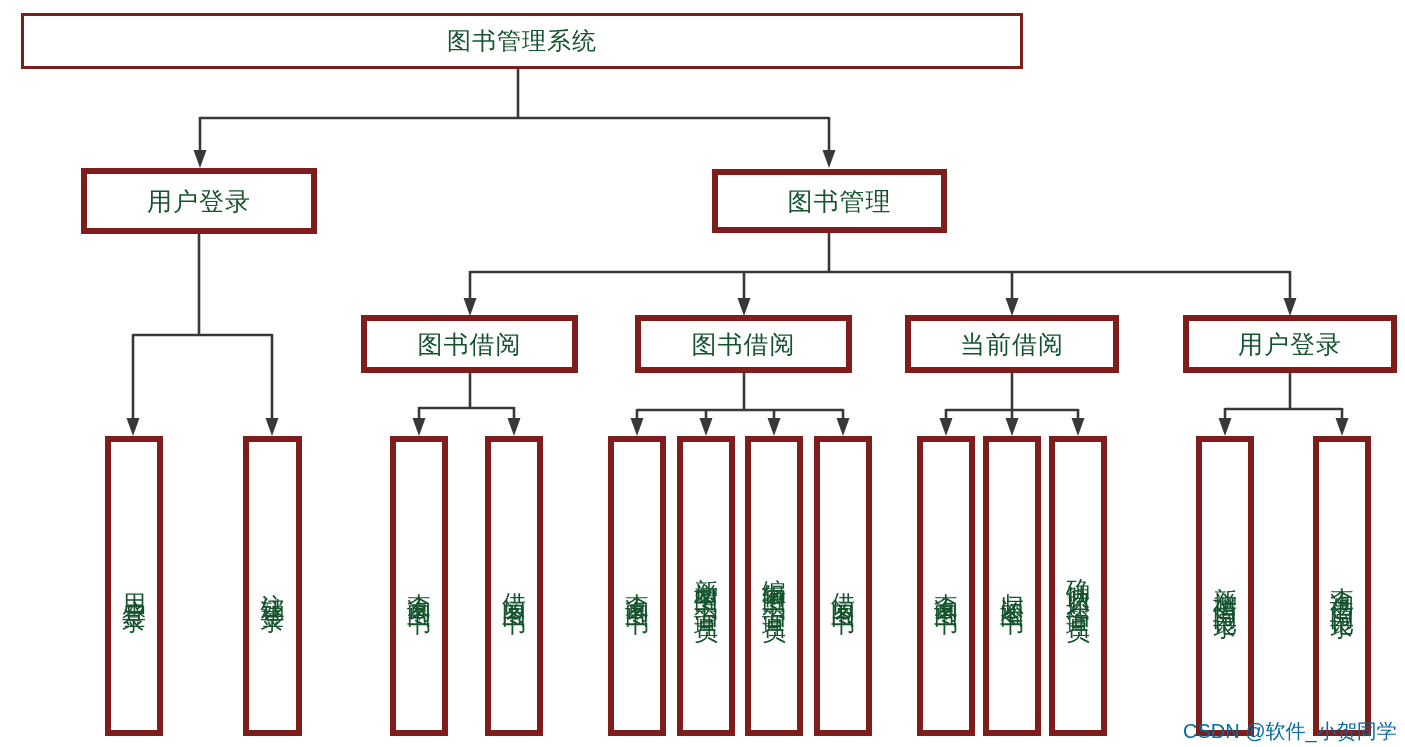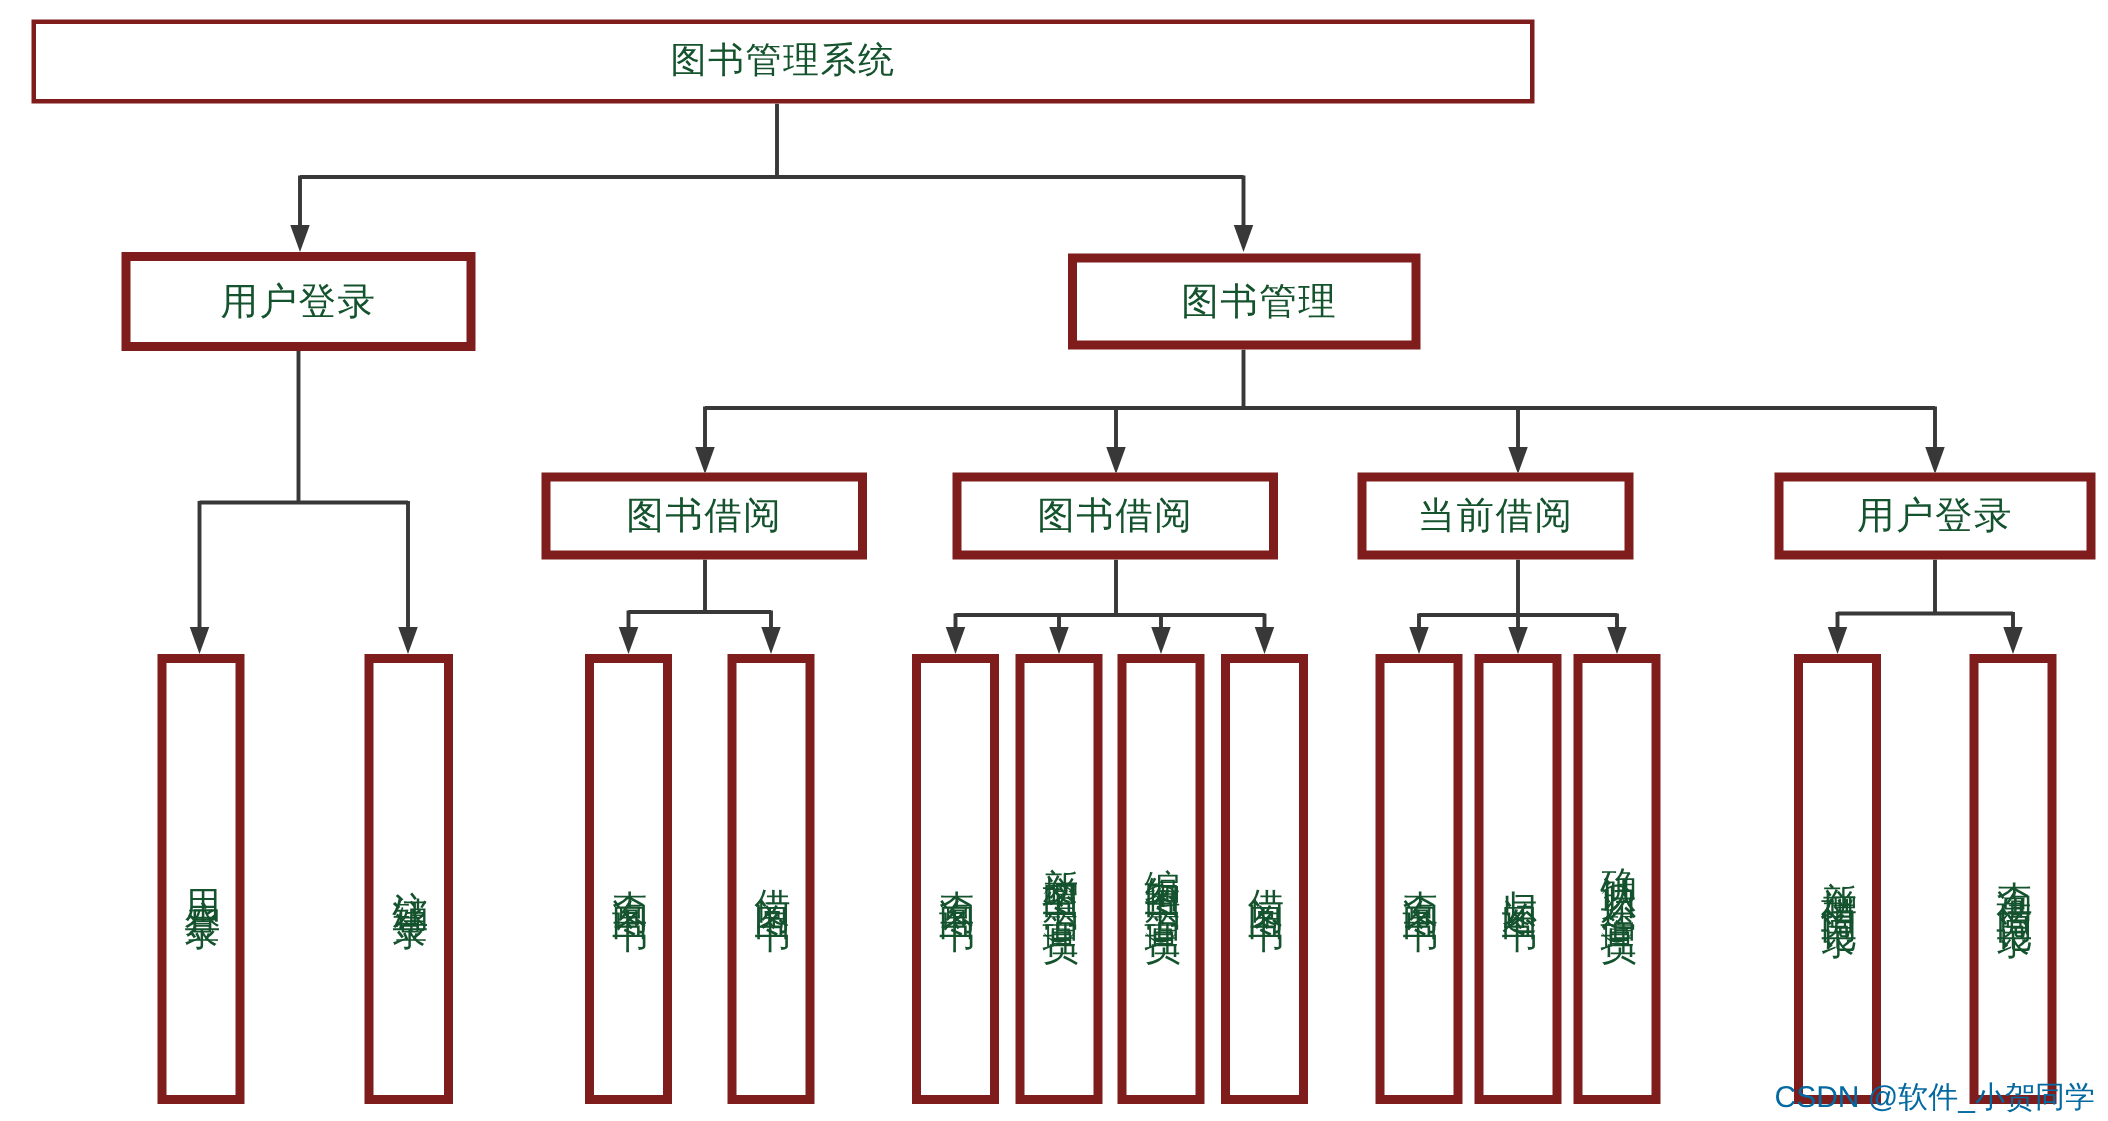--- a/index.html
+++ b/index.html
@@ -136,21 +136,21 @@
   <div class="node hbox" style="left:712px; top:169px; width:235px; height:64px;padding-left:20px;">
     <span class="label">图书管理</span>
   </div>
 
   <div class="node hbox" style="left:361px; top:315px; width:217px; height:58px;">
     <span class="label">图书借阅</span>
   </div>
   <div class="node hbox" style="left:635px; top:315px; width:217px; height:58px;">
     <span class="label">图书借阅</span>
   </div>
-  <div class="node hbox" style="left:905px; top:315px; width:184px; height:58px;">
+  <div class="node hbox" style="left:905px; top:315px; width:214px; height:58px;">
     <span class="label">当前借阅</span>
   </div>
   <div class="node hbox" style="left:1183px; top:315px; width:214px; height:58px;">
     <span class="label">用户登录</span>
   </div>
 
   <div class="node vbox" style="left:105px; top:436px; width:58px; height:300px;">
     <span class="label">用户登录</span>
   </div>
   <div class="node vbox" style="left:243px; top:436px; width:59px; height:300px;">

